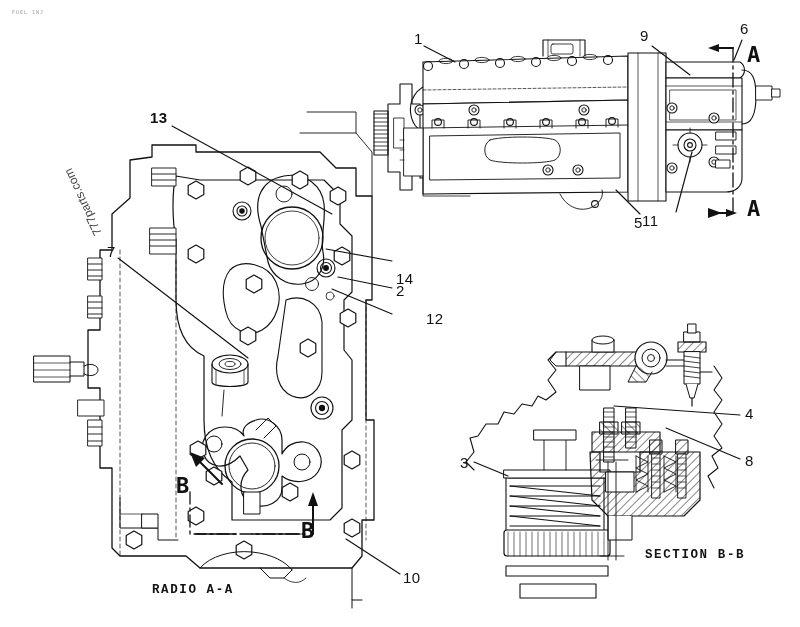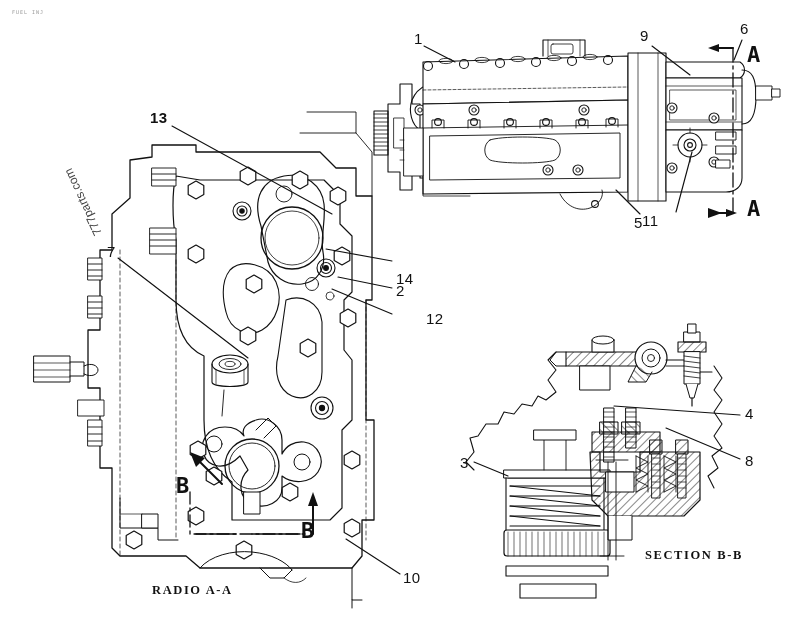--- a/index.html
+++ b/index.html
@@ -3,21 +3,21 @@
 <meta charset="utf-8">
 <style>
   html,body{margin:0;padding:0;background:#ffffff;}
   body{width:800px;height:627px;overflow:hidden;
        font-family:"Liberation Sans", sans-serif;color:#1a1a1a;}
   #sheet{position:relative;width:800px;height:627px;background:#fff;}
   svg{display:block;}
   .lbl{position:absolute;font-family:"Liberation Sans",sans-serif;font-size:15px;
        color:#111;letter-spacing:0.5px;line-height:1;white-space:nowrap;}
   .lbl-big{font-size:22px;font-weight:700;font-family:"DejaVu Sans Mono",monospace;}
-  .cap{position:absolute;font-family:Liberation Serif, serif;font-size:12.5px;
+  .cap{position:absolute;font-family:Liberation Mono, monospace;font-size:12.5px;
        font-weight:700;letter-spacing:1.6px;color:#111;white-space:nowrap;}
   .wm{position:absolute;font-family:"Liberation Sans",sans-serif;font-size:12px;
       color:#444;white-space:nowrap;transform:rotate(-115deg);transform-origin:0 0;}
   .corner{position:absolute;left:12px;top:9px;font-family:"DejaVu Sans Mono",monospace;
       font-size:5px;color:#9a9a9a;letter-spacing:1px;white-space:nowrap;}
 </style>
 </head>
 <body>
 
 <div id="sheet">

